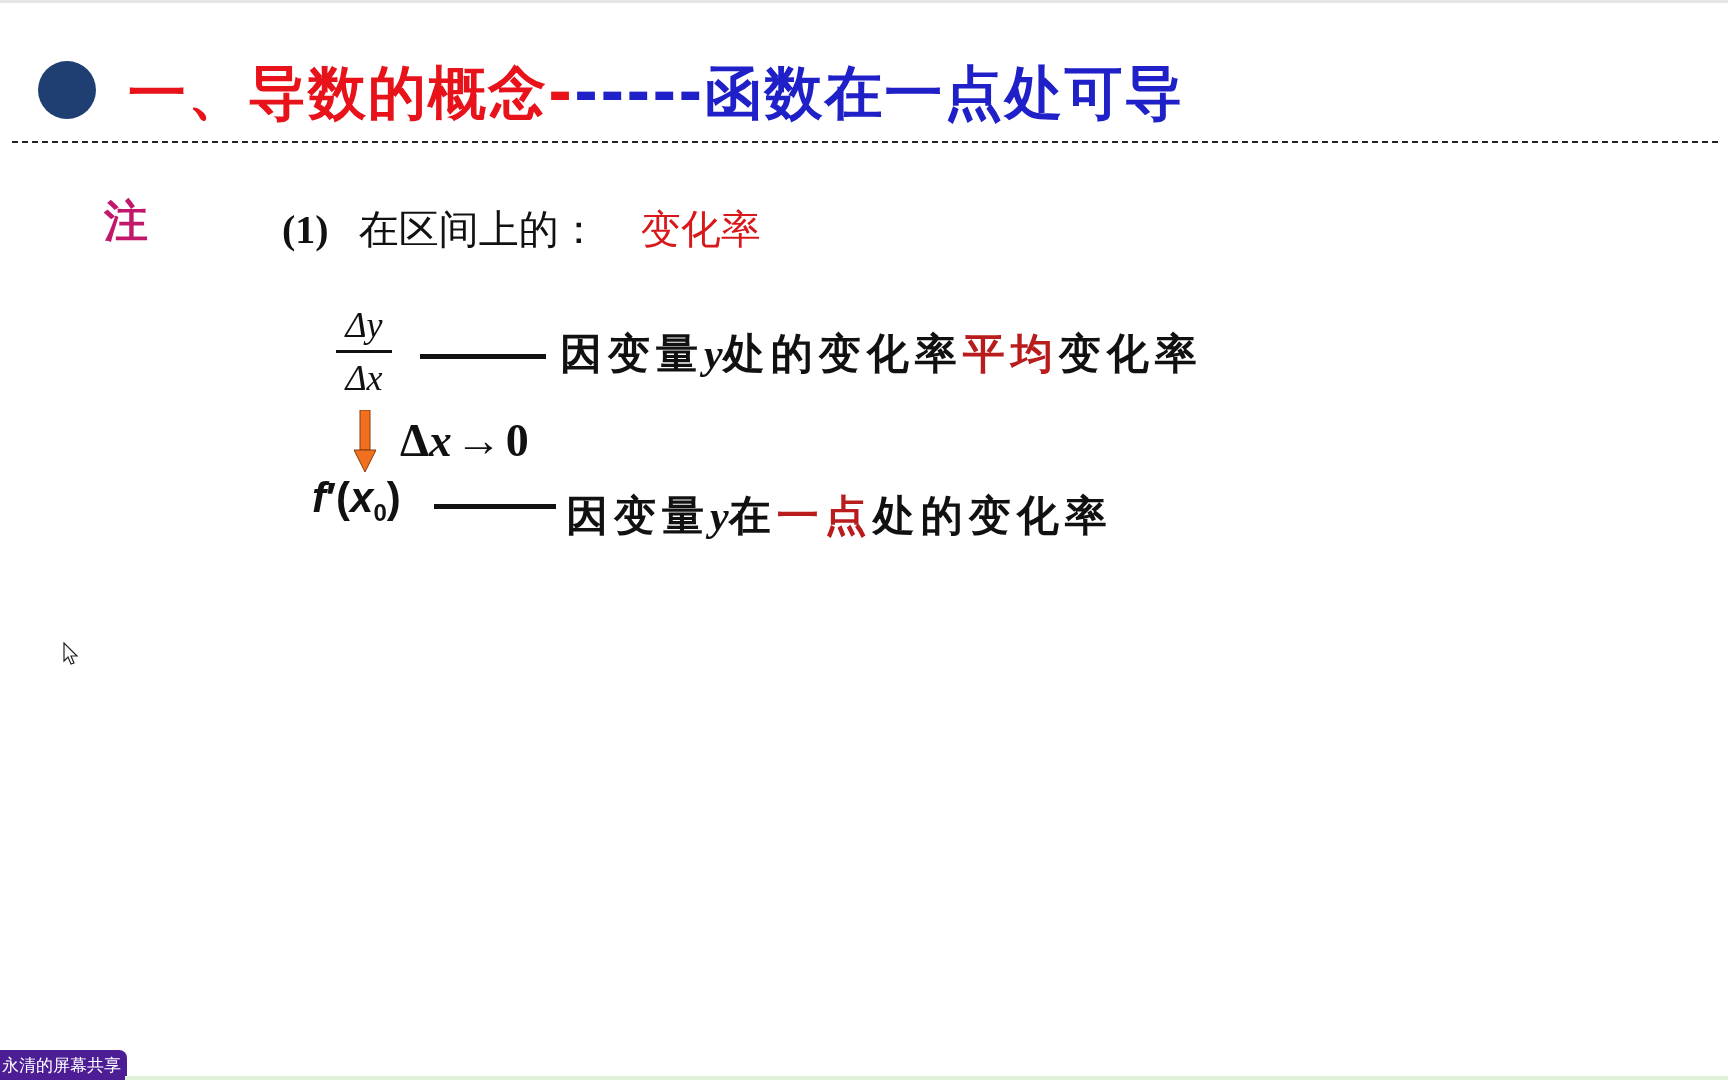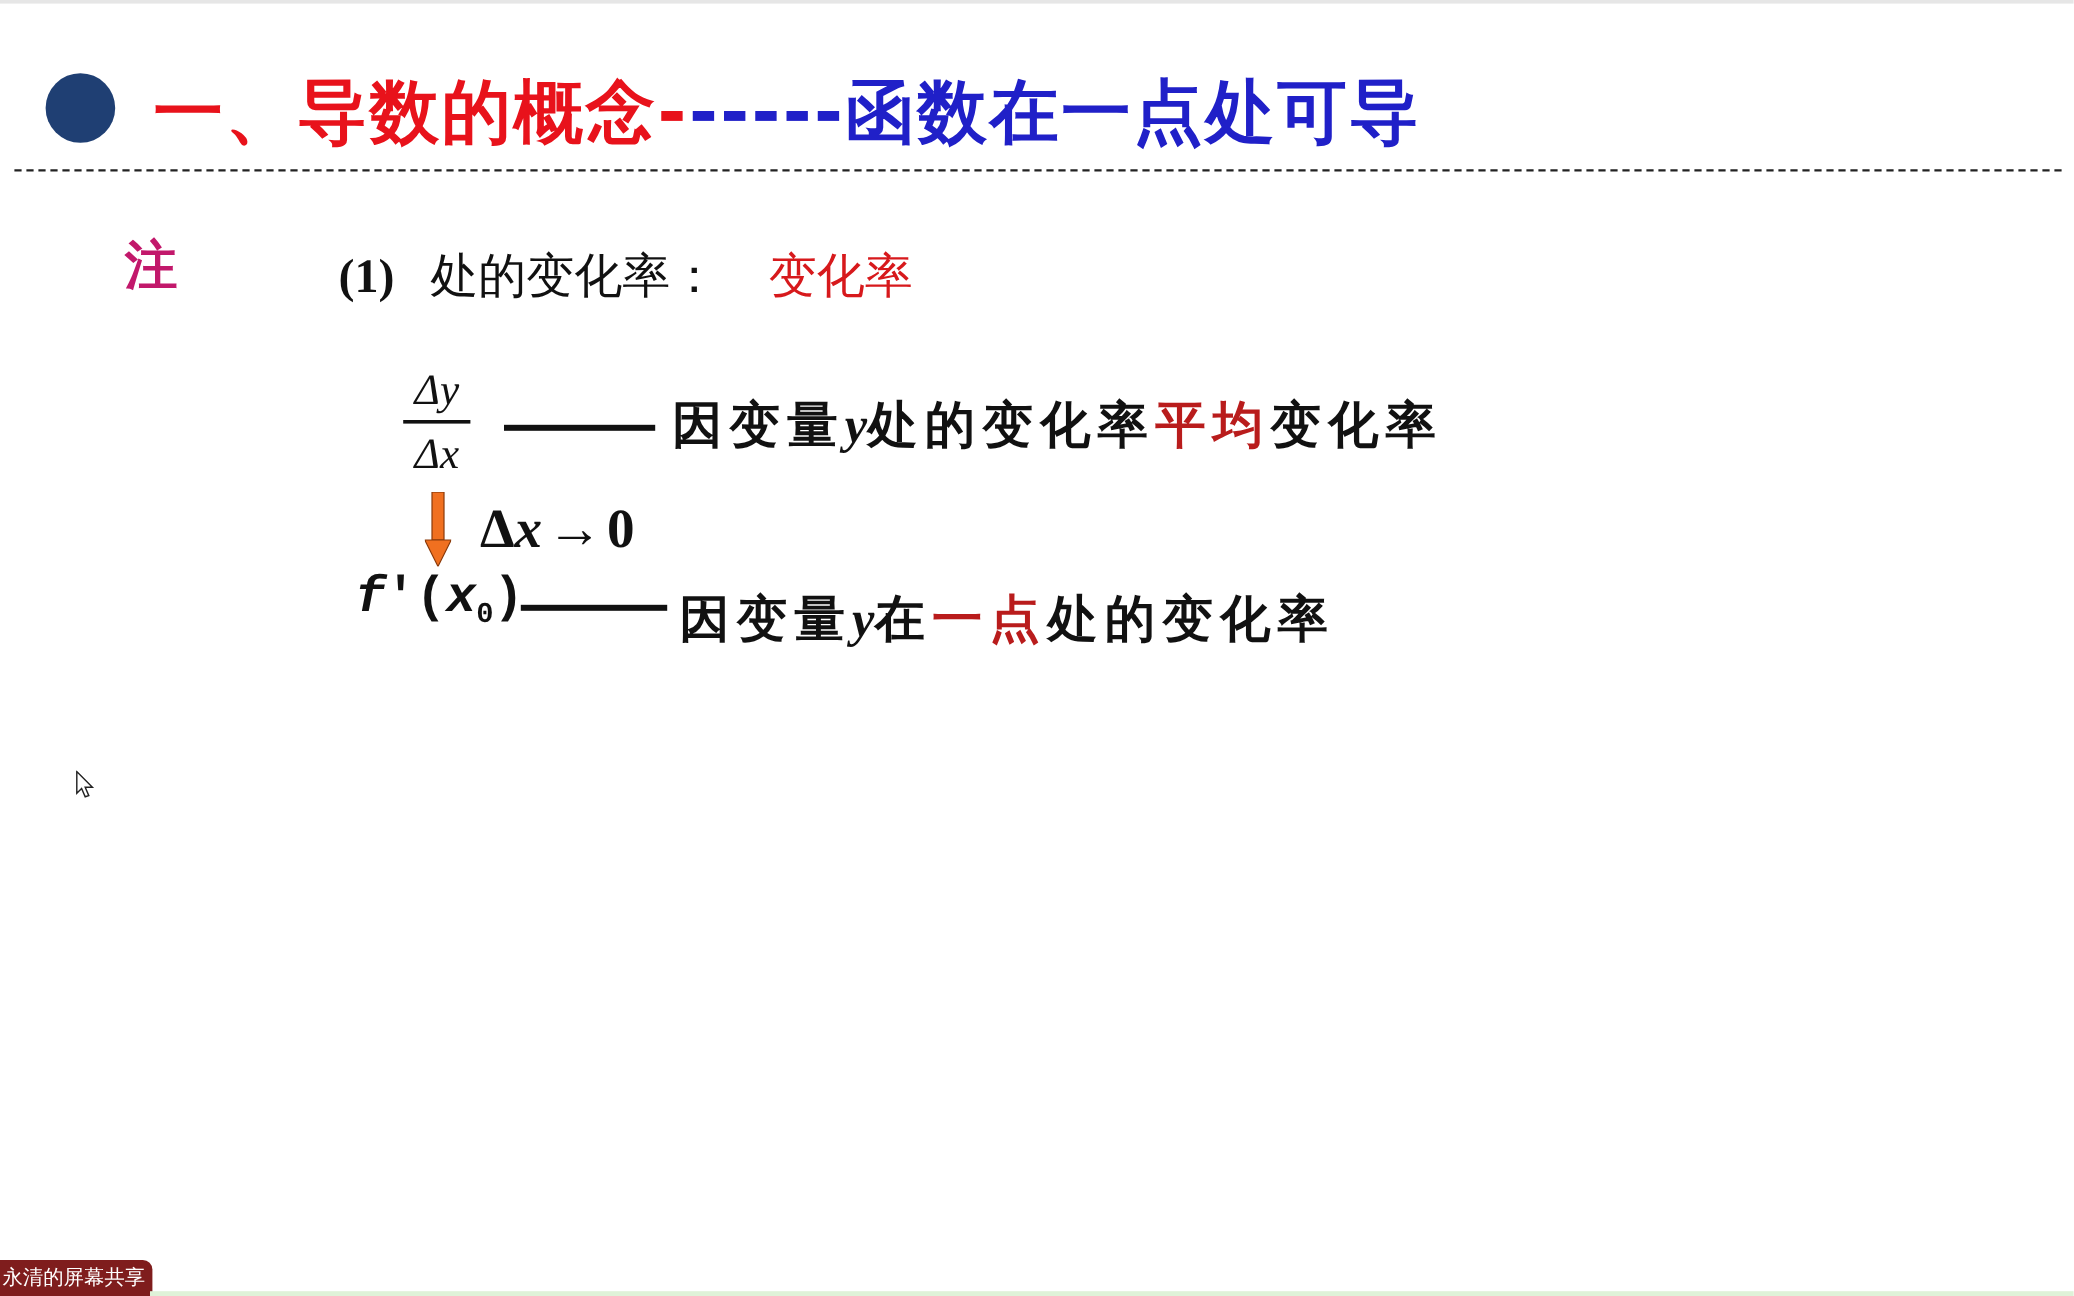--- a/index.html
+++ b/index.html
@@ -21,44 +21,44 @@
   .frac { position: absolute; left: 336px; top: 302px; width: 56px; text-align: center; font-family: "Liberation Serif", serif; font-weight: normal; font-size: 36px; color: #111; }
   .frac .num, .frac .den { display: block; line-height: 46px; font-style: italic; }
   .frac .bar { display: block; height: 0; border-top: 3px solid #111; margin: 2px 0; }
   .row { position: absolute; font-family: "DejaVu Serif", serif; font-weight: bold; font-size: 42px; color: #111; white-space: nowrap; letter-spacing: 6px; }
   .row .red { color: #b91c1c; }
   .row .var { font-style: italic; font-family: "Liberation Serif", serif; letter-spacing: 0; }
   .dashline { position: absolute; height: 0; border-top: 5px solid #111; }
   .arrow { position: absolute; left: 354px; top: 410px; width: 22px; height: 62px; }
   .limit { position: absolute; left: 400px; top: 414px; font-family: "Liberation Serif", serif; font-weight: bold; font-size: 46px; color: #111; white-space: nowrap; }
   .limit .x { font-style: italic; }
-  .deriv { position: absolute; left: 296px; top: 474px; font-family: Liberation Mono, monospace; font-weight: bold; font-size: 42px; color: #111; white-space: nowrap; }
+  .deriv { position: absolute; left: 312px; top: 474px; font-family: Liberation Sans, sans-serif; font-weight: bold; font-size: 42px; color: #111; white-space: nowrap; }
   .deriv i { font-style: italic; }
   .deriv sub { font-size: 24px; font-style: normal; }
   .cursor { position: absolute; left: 63px; top: 642px; width: 16px; height: 24px; }
-  .share-badge { position: absolute; left: 0; top: 1050px; height: 30px; padding: 0 6px 0 2px; background: #7f1d1d; color: #fff; border-top-right-radius: 8px; font-family: "DejaVu Sans", sans-serif; font-size: 17px; line-height: 30px; }
+  .share-badge { position: absolute; left: 0; top: 1050px; height: 30px; padding: 0 6px 0 2px; background: #4c1d95; color: #fff; border-top-right-radius: 8px; font-family: "DejaVu Sans", sans-serif; font-size: 17px; line-height: 30px; }
   .bottom-bar { position: absolute; left: 125px; top: 1076px; width: 1603px; height: 4px; background: #dff2d8; }
 </style>
 </head>
 <body>
 
 <div class="topline"></div>
 
 <div class="bullet"></div>
 
 <div class="title">
   <span class="red">一、导数的概念-</span><span class="blue">-----函数在一点处可导</span>
 </div>
 
 <div class="dash-line"></div>
 
 <div class="note-mark">注</div>
 
 <div class="point">
-  <span class="num">(1)</span><span>处的变化率：</span><span class="red">变化率</span>
+  <span class="num">(1)</span><span>在区间上的：</span><span class="red">变化率</span>
 </div>
 
 <div class="frac">
   <span class="num">Δy</span>
   <span class="bar"></span>
   <span class="den">Δx</span>
 </div>
 
 <div class="dashline" style="left:420px; top:354px; width:126px;"></div>
 

